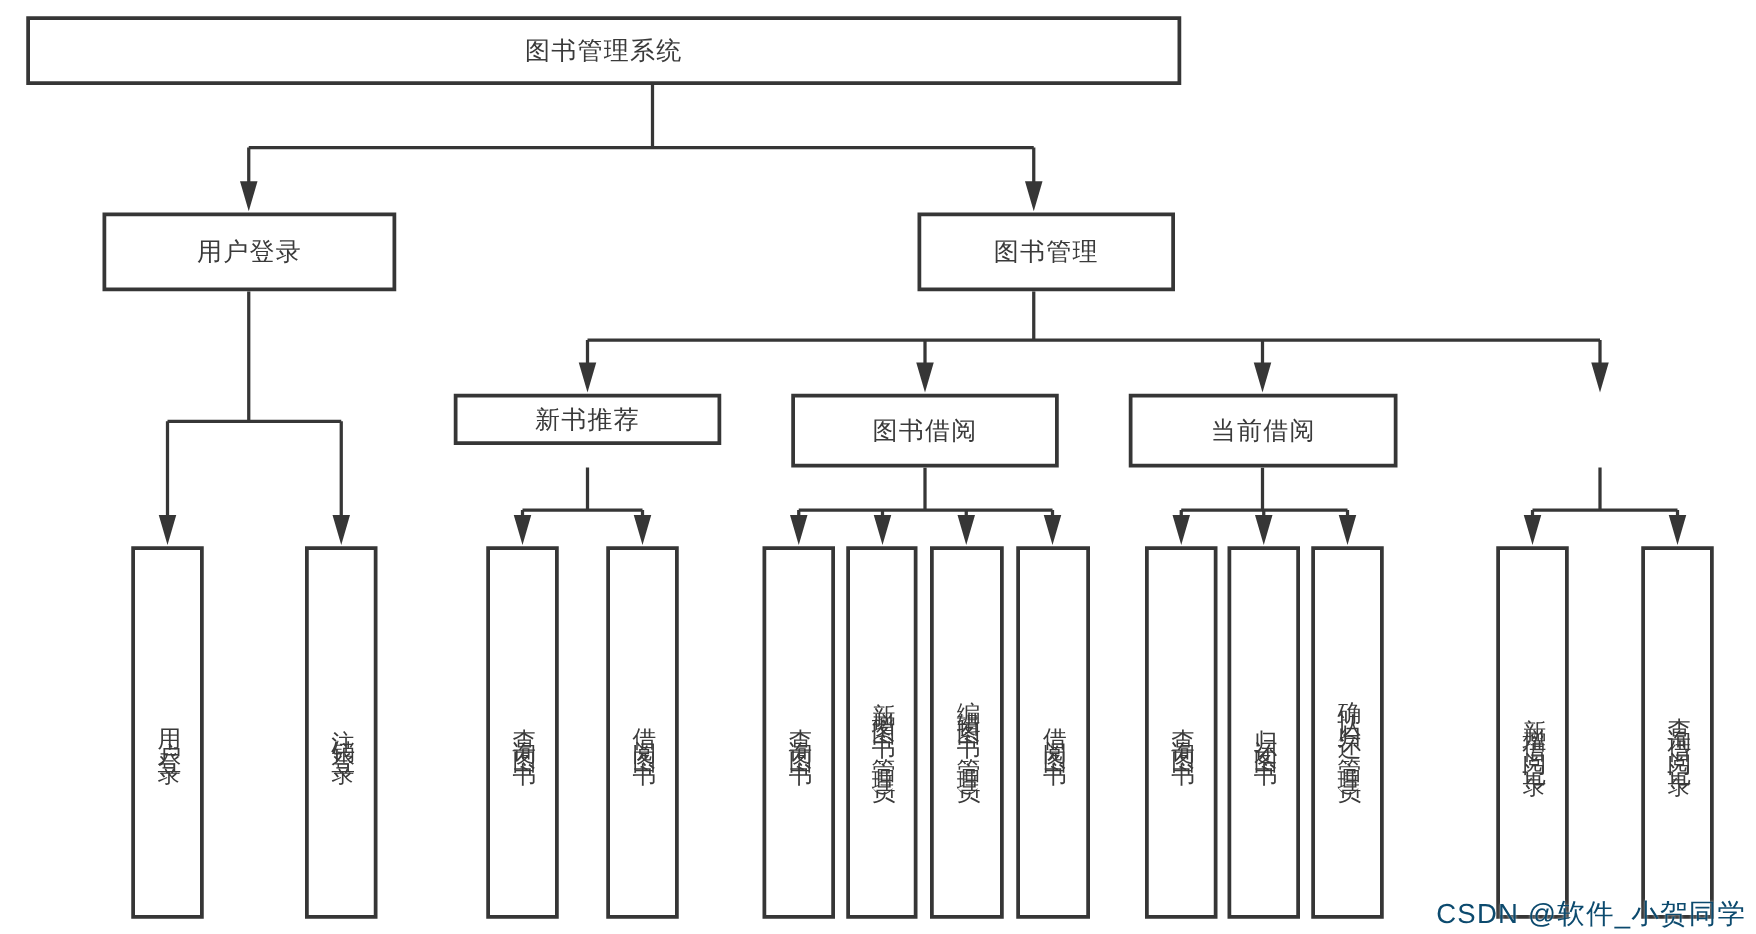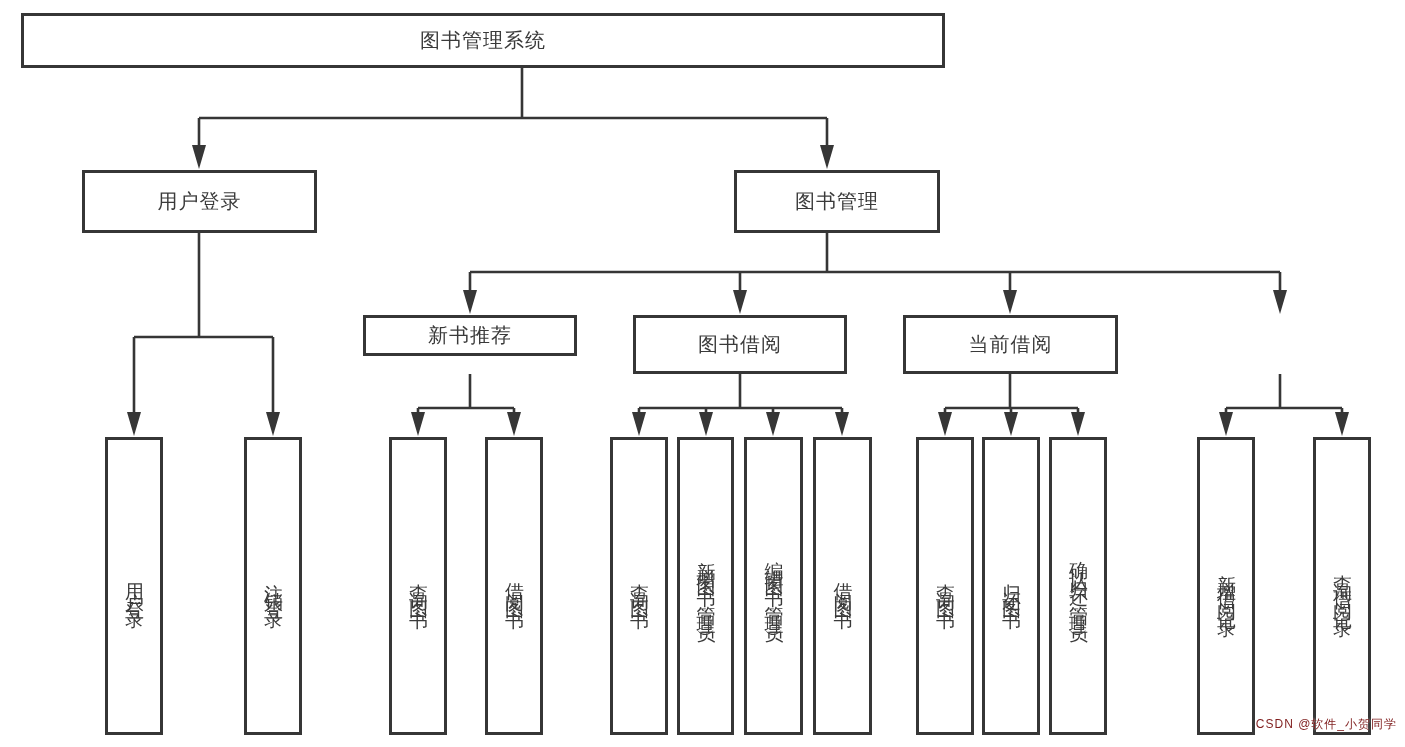--- a/index.html
+++ b/index.html
@@ -51,22 +51,22 @@
     font-size: 19px;
     letter-spacing: 9px;
     line-height: 1.1;
     color: #3a3a3a;
     white-space: nowrap;
   }
   .watermark {
     position: absolute;
     right: 8px;
     top: 716px;
-    font-size: 12px;
-    color: #7f1d1d;
+    font-size: 22px;
+    color: #0c4a6e;
     letter-spacing: 1px;
     z-index: 3;
     text-shadow: 0 0 2px rgba(255,255,255,0.8);
     white-space: nowrap;
   }
 </style>
 </head>
 <body>
 
 <div class="canvas">

